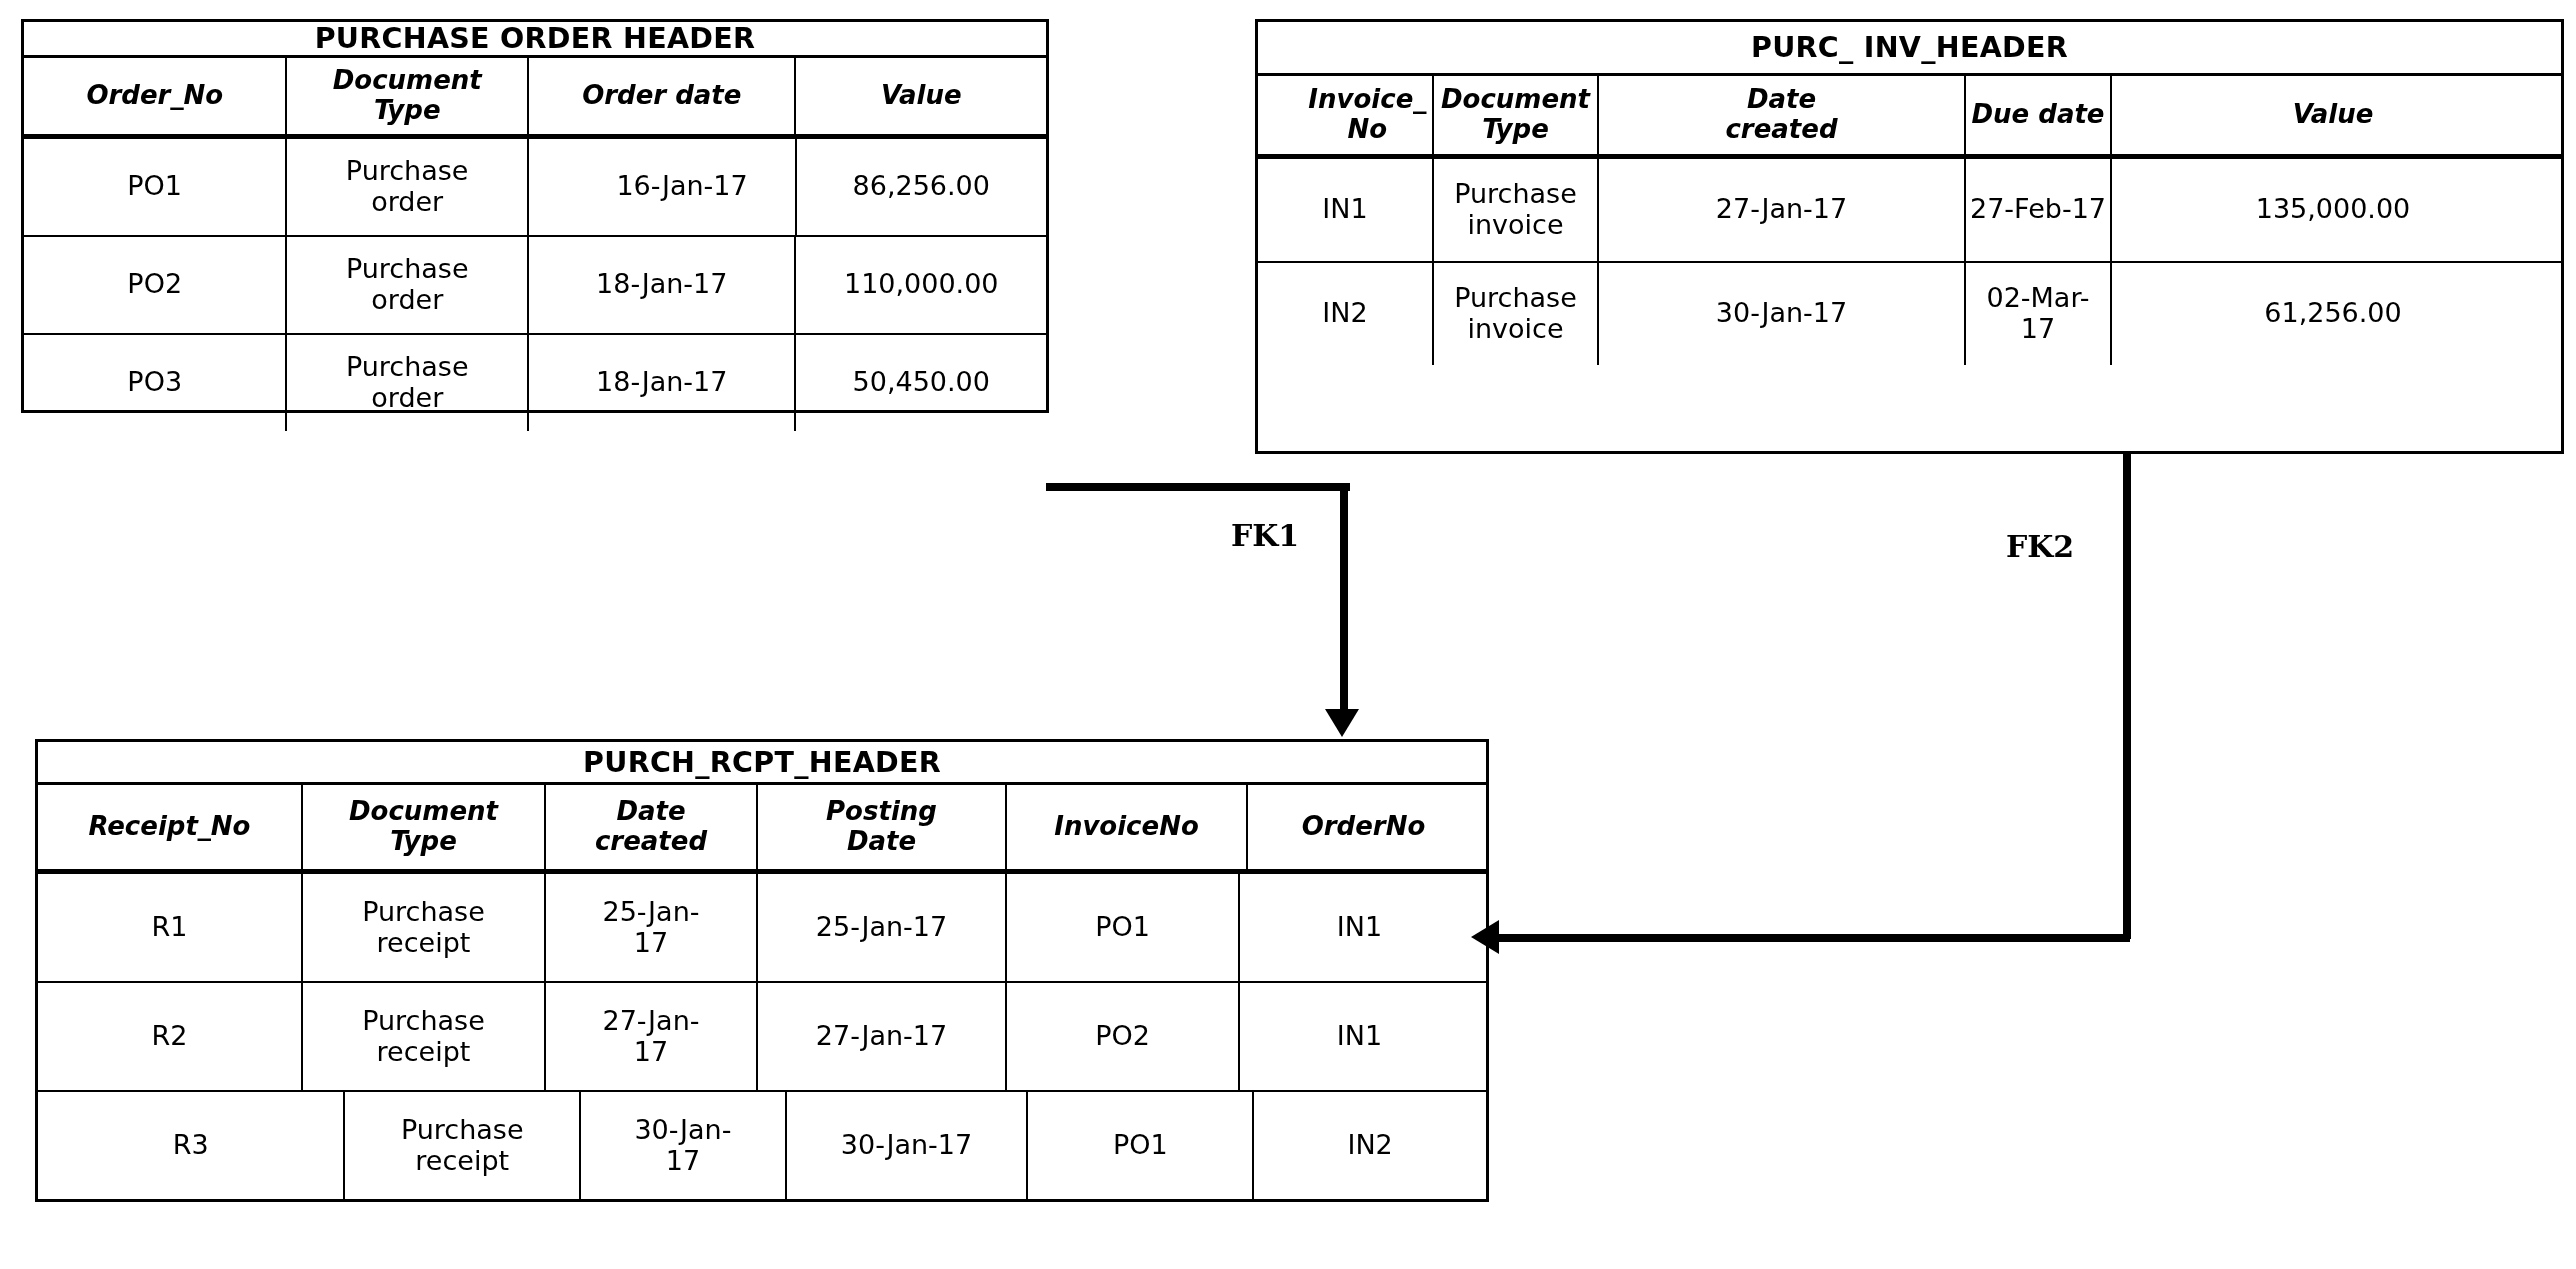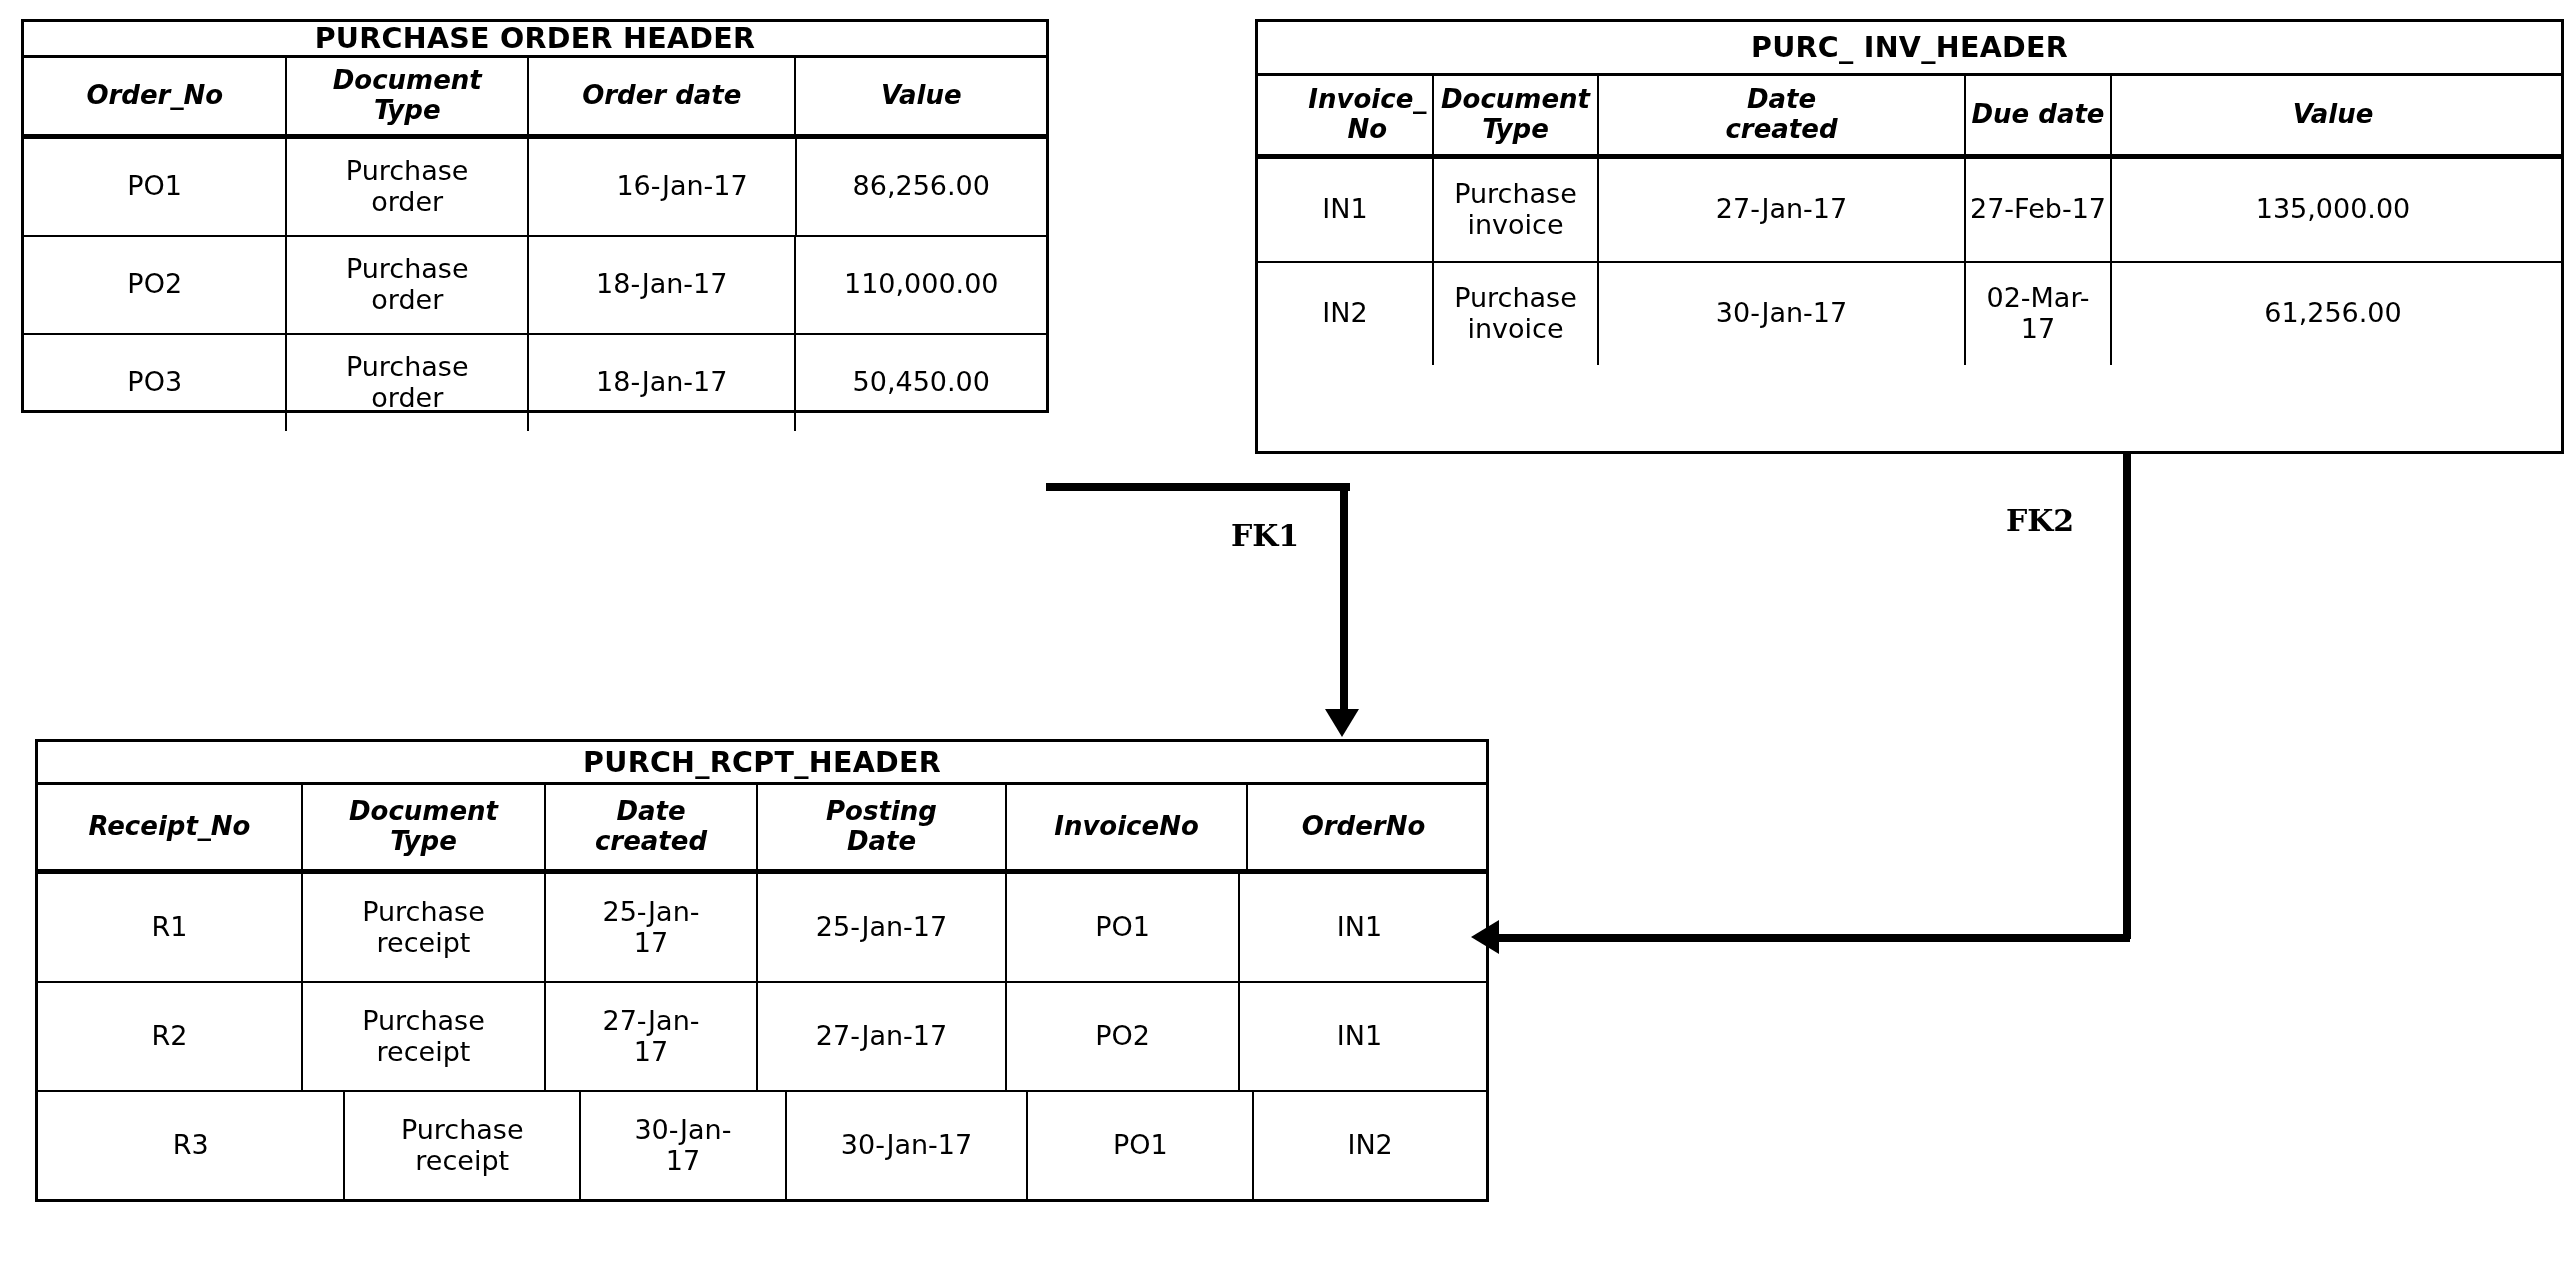--- a/index.html
+++ b/index.html
@@ -260,16 +260,16 @@
   </div>
 
   <div class="conn-seg" style="left:1046px; top:483px; width:304px; height:7.6px;"></div>
   <div class="conn-seg" style="left:1340px; top:483px; width:7.6px; height:228px;"></div>
   <div class="arrow-down" style="left:1325px; top:709px;"></div>
   <div class="fk-label" style="left:1231px; top:518px;">FK1</div>
 
   <div class="conn-seg" style="left:2123px; top:452px; width:7.6px; height:487px;"></div>
   <div class="conn-seg" style="left:1494px; top:934px; width:636px; height:7.6px;"></div>
   <div class="arrow-left" style="left:1471px; top:920px;"></div>
-  <div class="fk-label" style="left:2006px; top:503px;">FK2</div>
+  <div class="fk-label" style="left:2006px; top:529px;">FK2</div>
 
 </div>
 
 
 </body></html>

